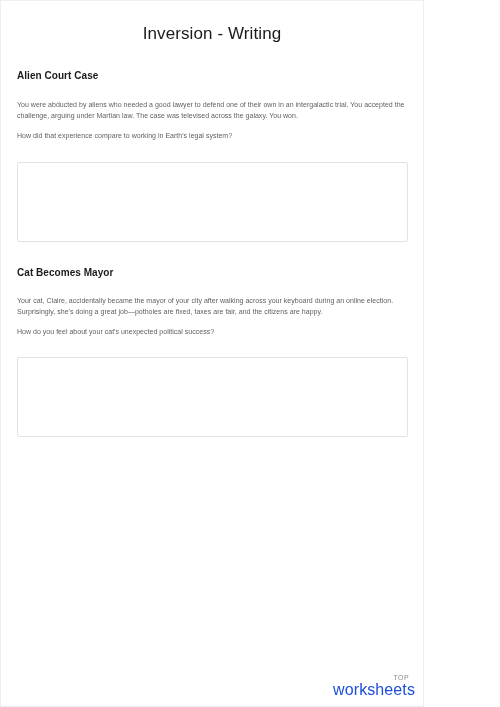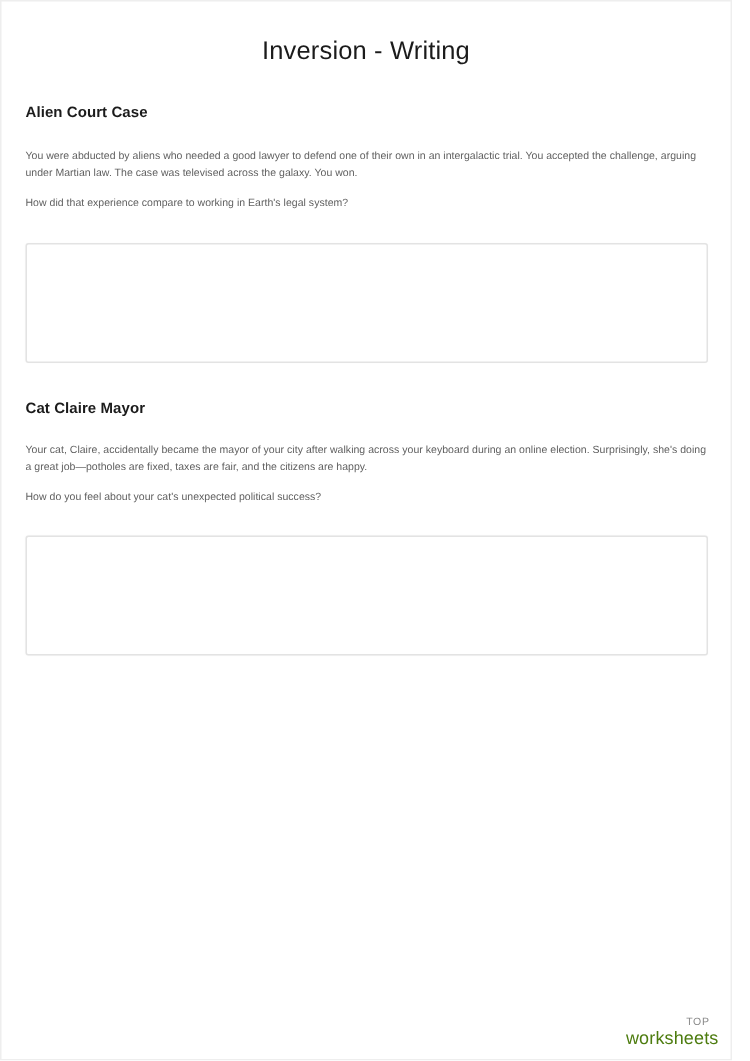--- a/index.html
+++ b/index.html
@@ -10,21 +10,21 @@
   body {
     width: 500px;
     height: 707px;
     font-family: "Liberation Sans", sans-serif;
     -webkit-font-smoothing: antialiased;
   }
 
   .page {
     position: relative;
     box-sizing: border-box;
-    width: 488px;
+    width: 424px;
     height: 707px;
     background: #ffffff;
     border: 1px solid #eeeeee;
     padding: 0;
     overflow: hidden;
   }
 
   .worksheet-title {
     text-align: center;
     font-size: 17px;
@@ -95,23 +95,23 @@
   .logo-top {
     display: block;
     font-size: 7px;
     font-weight: 400;
     color: #8a8a8a;
     letter-spacing: 0.4px;
     padding-right: 6px;
   }
   .logo-worksheets {
     display: block;
-    font-size: 12px;
+    font-size: 16px;
     font-weight: 400;
-    color: #4d7c0f;
+    color: #1d4ed8;
     letter-spacing: 0.1px;
     margin-top: 1px;
   }
 </style>
 </head>
 <body>
 
 <div class="page">
 
   <h1 class="worksheet-title">Inversion - Writing</h1>
@@ -119,21 +119,21 @@
   <div class="content">
 
     <section class="section section-1">
       <h2 class="section-heading">Alien Court Case</h2>
       <p class="section-body narrative">You were abducted by aliens who needed a good lawyer to defend one of their own in an intergalactic trial. You accepted the challenge, arguing under Martian law. The case was televised across the galaxy. You won.</p>
       <p class="section-body prompt">How did that experience compare to working in Earth's legal system?</p>
       <div class="answer-box" contenteditable="true" aria-label="Alien Court Case" style=""></div>
     </section>
 
     <section class="section section-2">
-      <h2 class="section-heading">Cat Claire Mayor</h2>
+      <h2 class="section-heading">Cat Becomes Mayor</h2>
       <p class="section-body narrative">Your cat, Claire, accidentally became the mayor of your city after walking across your keyboard during an online election. Surprisingly, she's doing a great job—potholes are fixed, taxes are fair, and the citizens are happy.</p>
       <p class="section-body prompt">How do you feel about your cat's unexpected political success?</p>
       <div class="answer-box" contenteditable="true" aria-label="Cat Becomes Mayor" style=""></div>
     </section>
 
 
   </div>
 
   <div class="footer-logo">
     <span class="logo-top">TOP</span>

